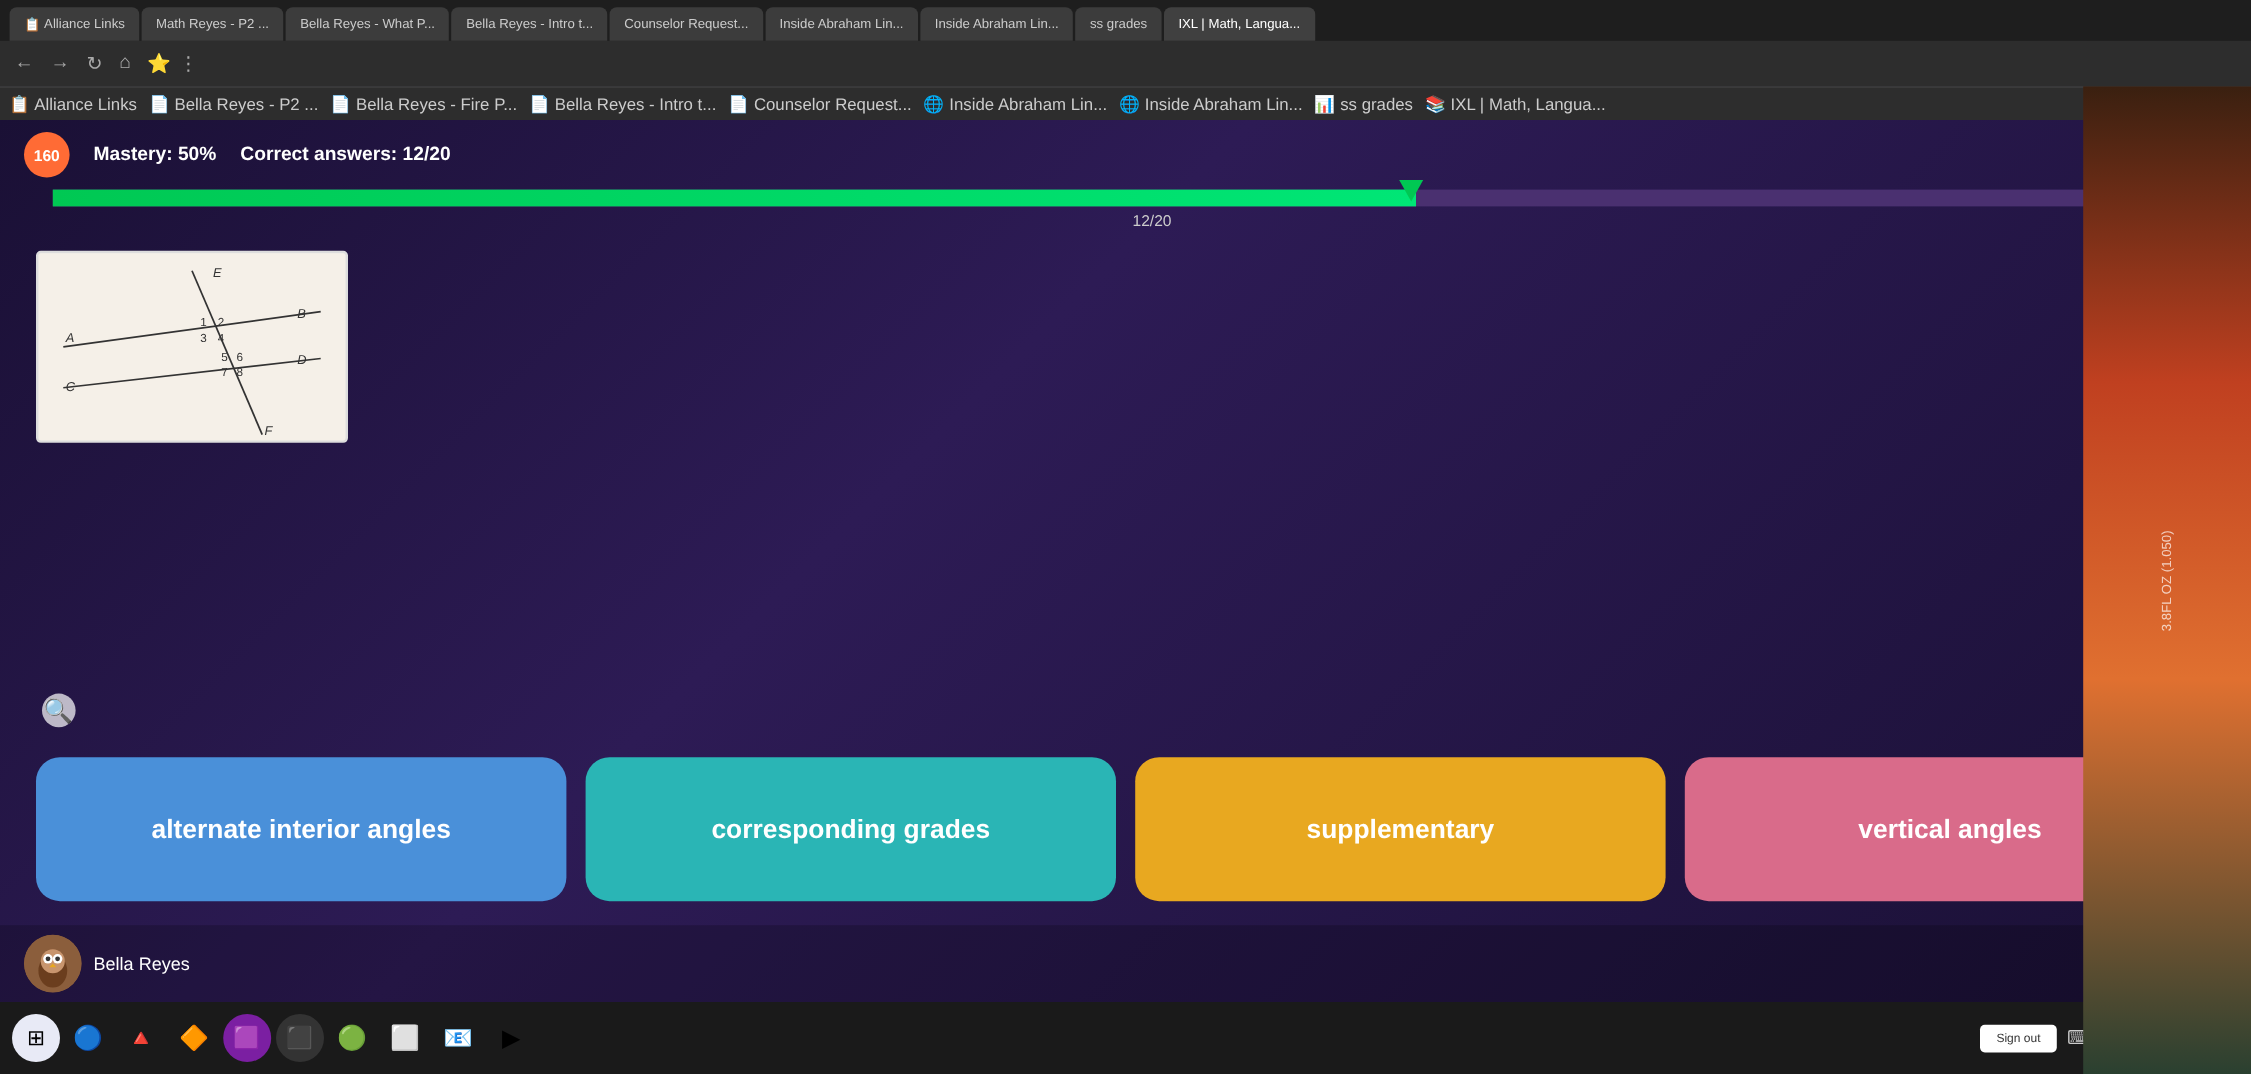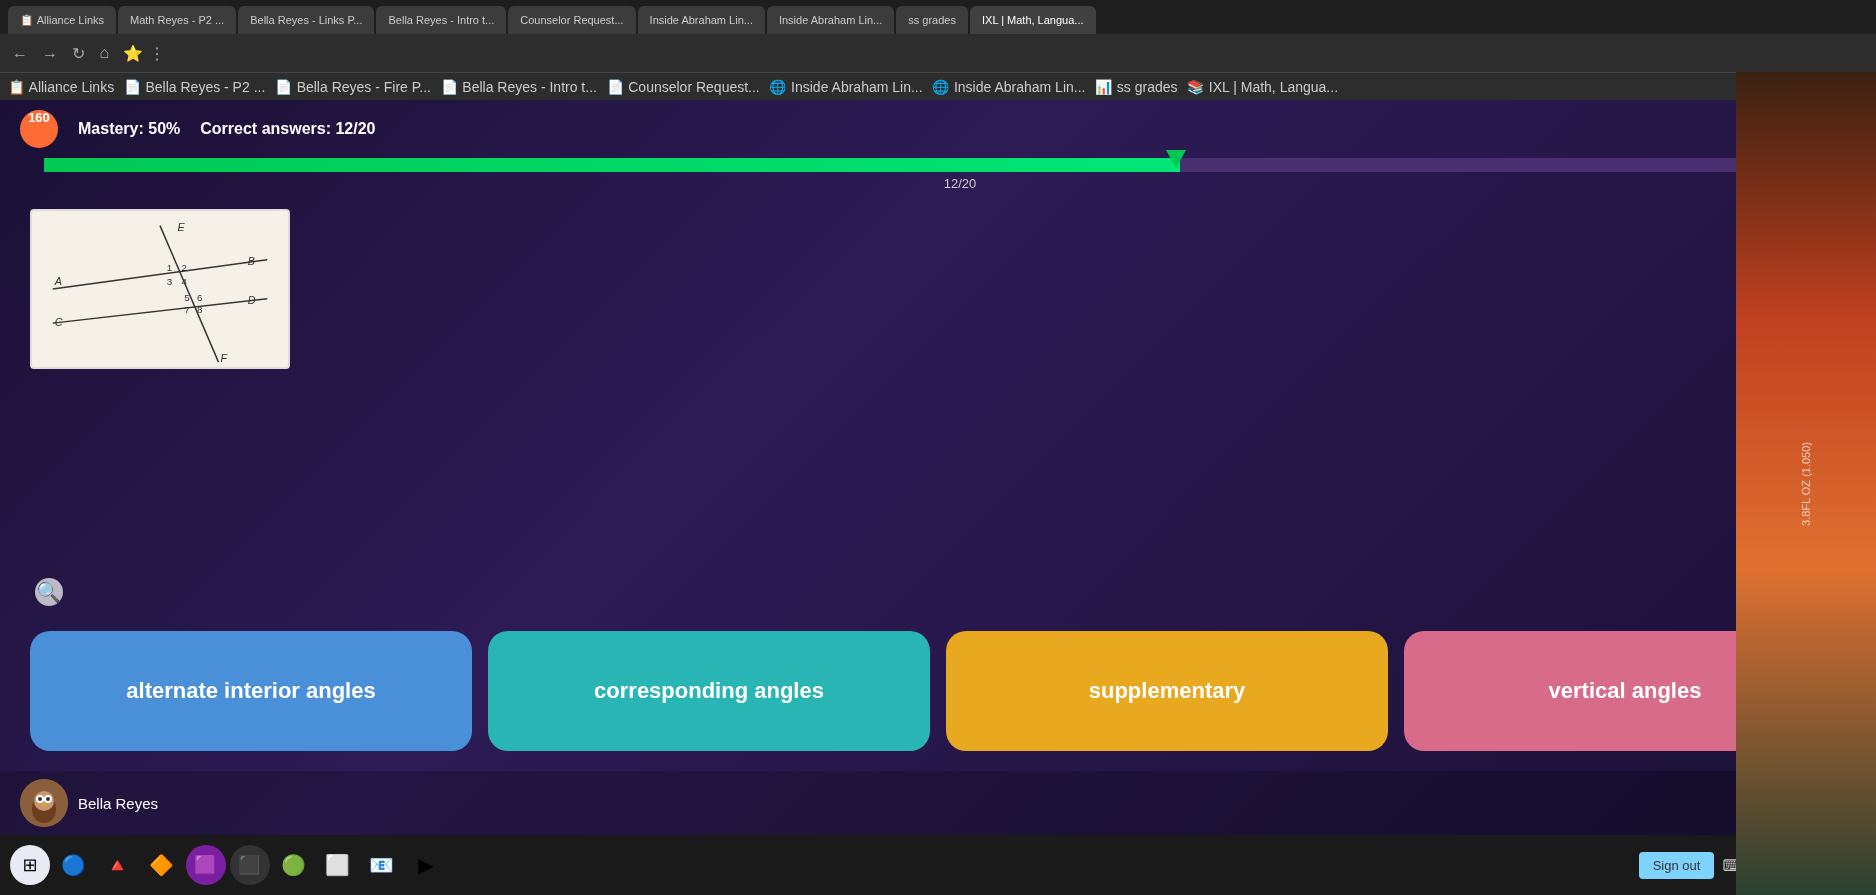--- a/index.html
+++ b/index.html
@@ -106,21 +106,21 @@
       padding: 10px 20px;
       gap: 20px;
       position: relative;
     }
     .score-circle {
       width: 38px;
       height: 38px;
       border-radius: 50%;
       background: #ff6b35;
       display: flex;
-      align-items: flex-start;
+      align-items: center;
       justify-content: center;
       color: white;
       font-size: 13px;
       font-weight: bold;
     }
     .mastery-text {
       color: #fff;
       font-size: 16px;
       font-weight: 600;
     }
@@ -298,25 +298,25 @@
       padding: 0 10px;
       gap: 4px;
     }
     .taskbar-spacer { flex: 1; }
     .taskbar-right {
       display: flex;
       align-items: center;
       gap: 8px;
     }
     .sign-out-btn {
-      background: #7dd3fc;
+      background: #ffffff;
       border: none;
       border-radius: 4px;
       padding: 6px 14px;
-      font-size: 13px;
+      font-size: 10px;
       cursor: pointer;
       color: #333;
     }
     .taskbar-status {
       color: #ccc;
       font-size: 12px;
       display: flex;
       align-items: center;
       gap: 6px;
     }
@@ -351,21 +351,21 @@
 
 <div class="browser-chrome">
   <div class="browser-tabs">
     <div class="browser-tab">
       <span>📋</span>&nbsp;<span>Alliance Links</span>
     </div>
     <div class="browser-tab">
       <span>Math Reyes - P2 ...</span>
     </div>
     <div class="browser-tab">
-      <span>Bella Reyes - Links P...</span>
+      <span>Bella Reyes - What P...</span>
     </div>
     <div class="browser-tab">
       <span>Bella Reyes - Intro t...</span>
     </div>
     <div class="browser-tab">
       <span>Counselor Request...</span>
     </div>
     <div class="browser-tab">
       <span>Inside Abraham Lin...</span>
     </div>
@@ -459,21 +459,21 @@
           <text x="168" y="105" font-size="10" fill="#333">8</text>
         </svg>
       </div>
       <div class="zoom-icon">🔍</div>
     </div>
 
   </div>
 
   <div class="answers-grid">
     <button class="answer-btn blue">alternate interior angles</button>
-    <button class="answer-btn teal">corresponding angles</button>
+    <button class="answer-btn teal">corresponding grades</button>
     <button class="answer-btn yellow">supplementary</button>
     <button class="answer-btn pink">vertical angles</button>
   </div>
 
   <div class="user-bar">
     <div class="user-avatar">
 
       <svg width="48" height="48" viewBox="0 0 48 48">
         <circle cx="24" cy="24" r="24" fill="#8b5e3c"></circle>
 

